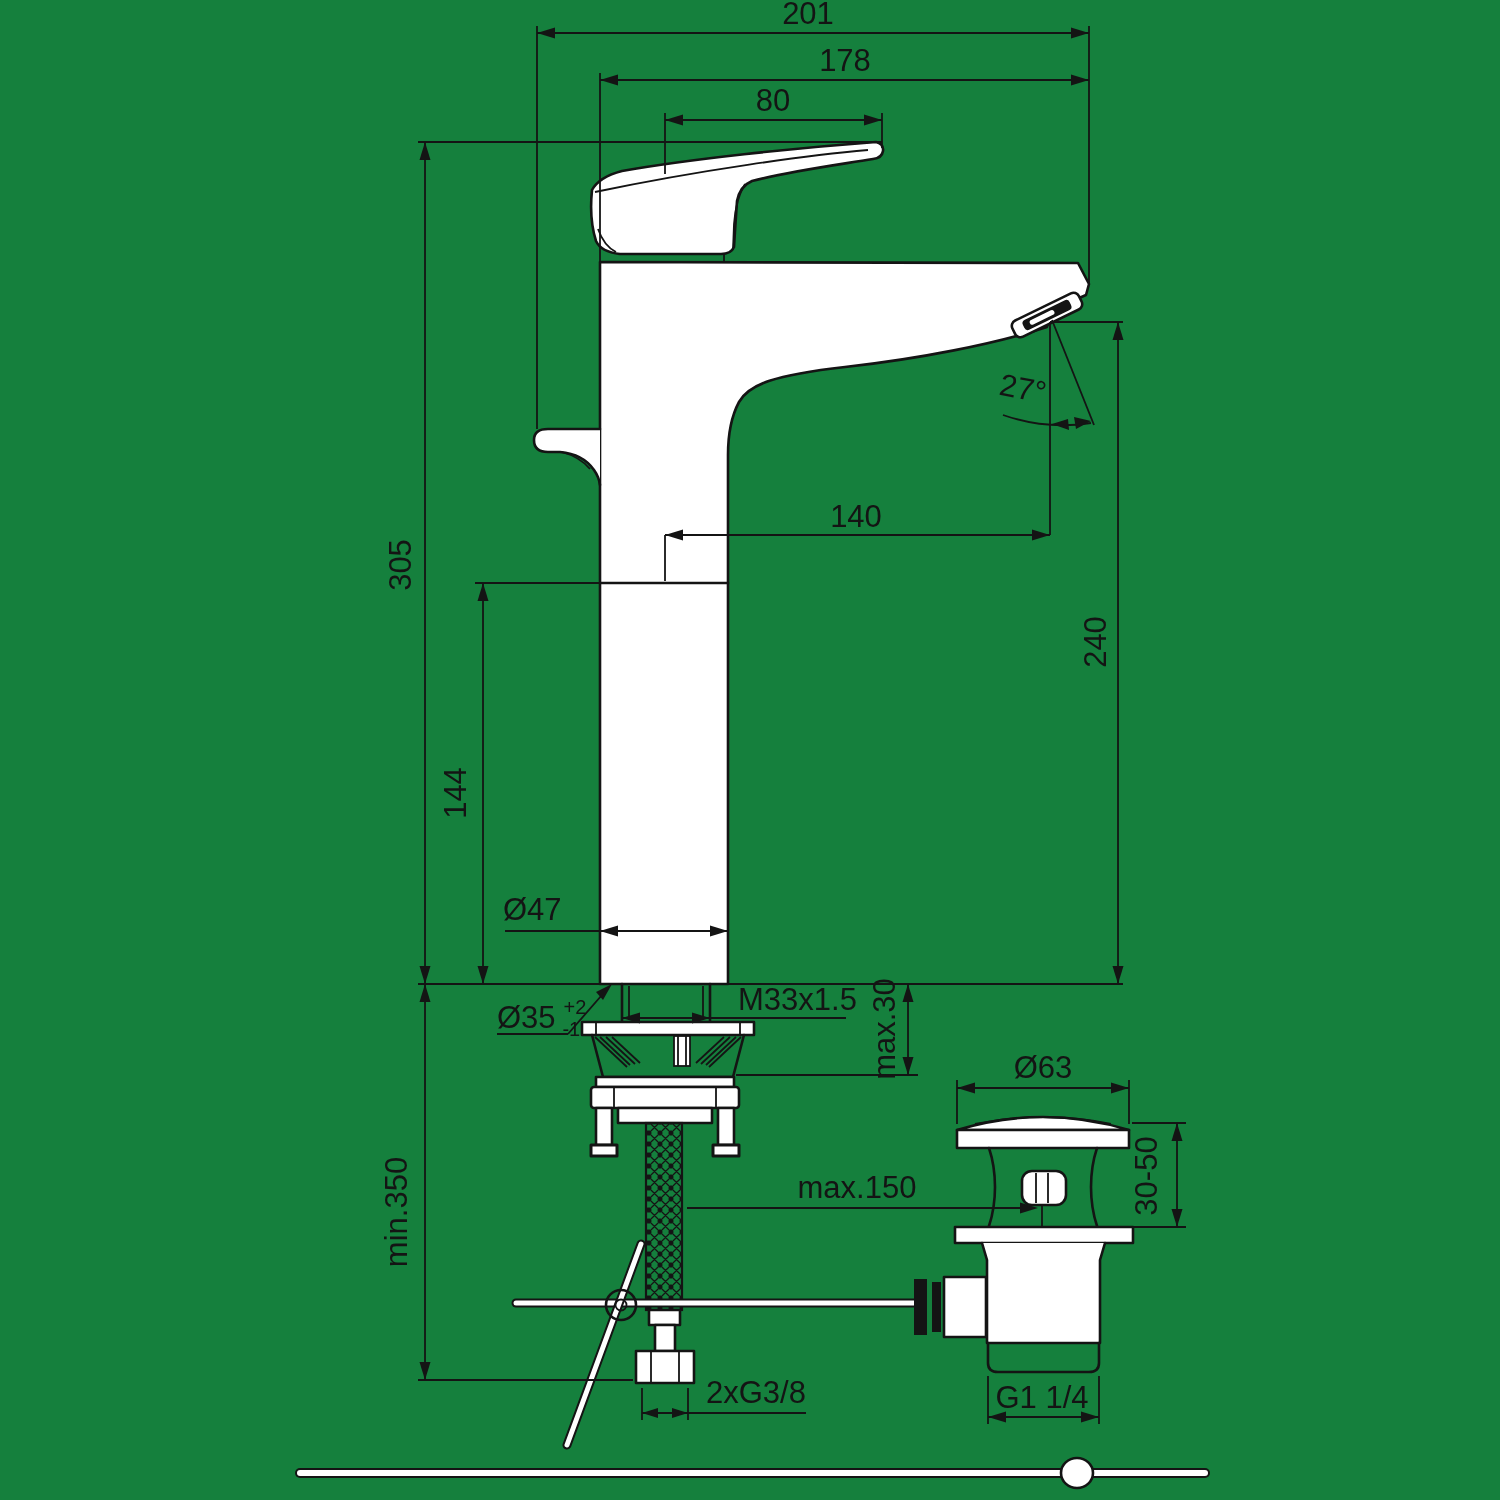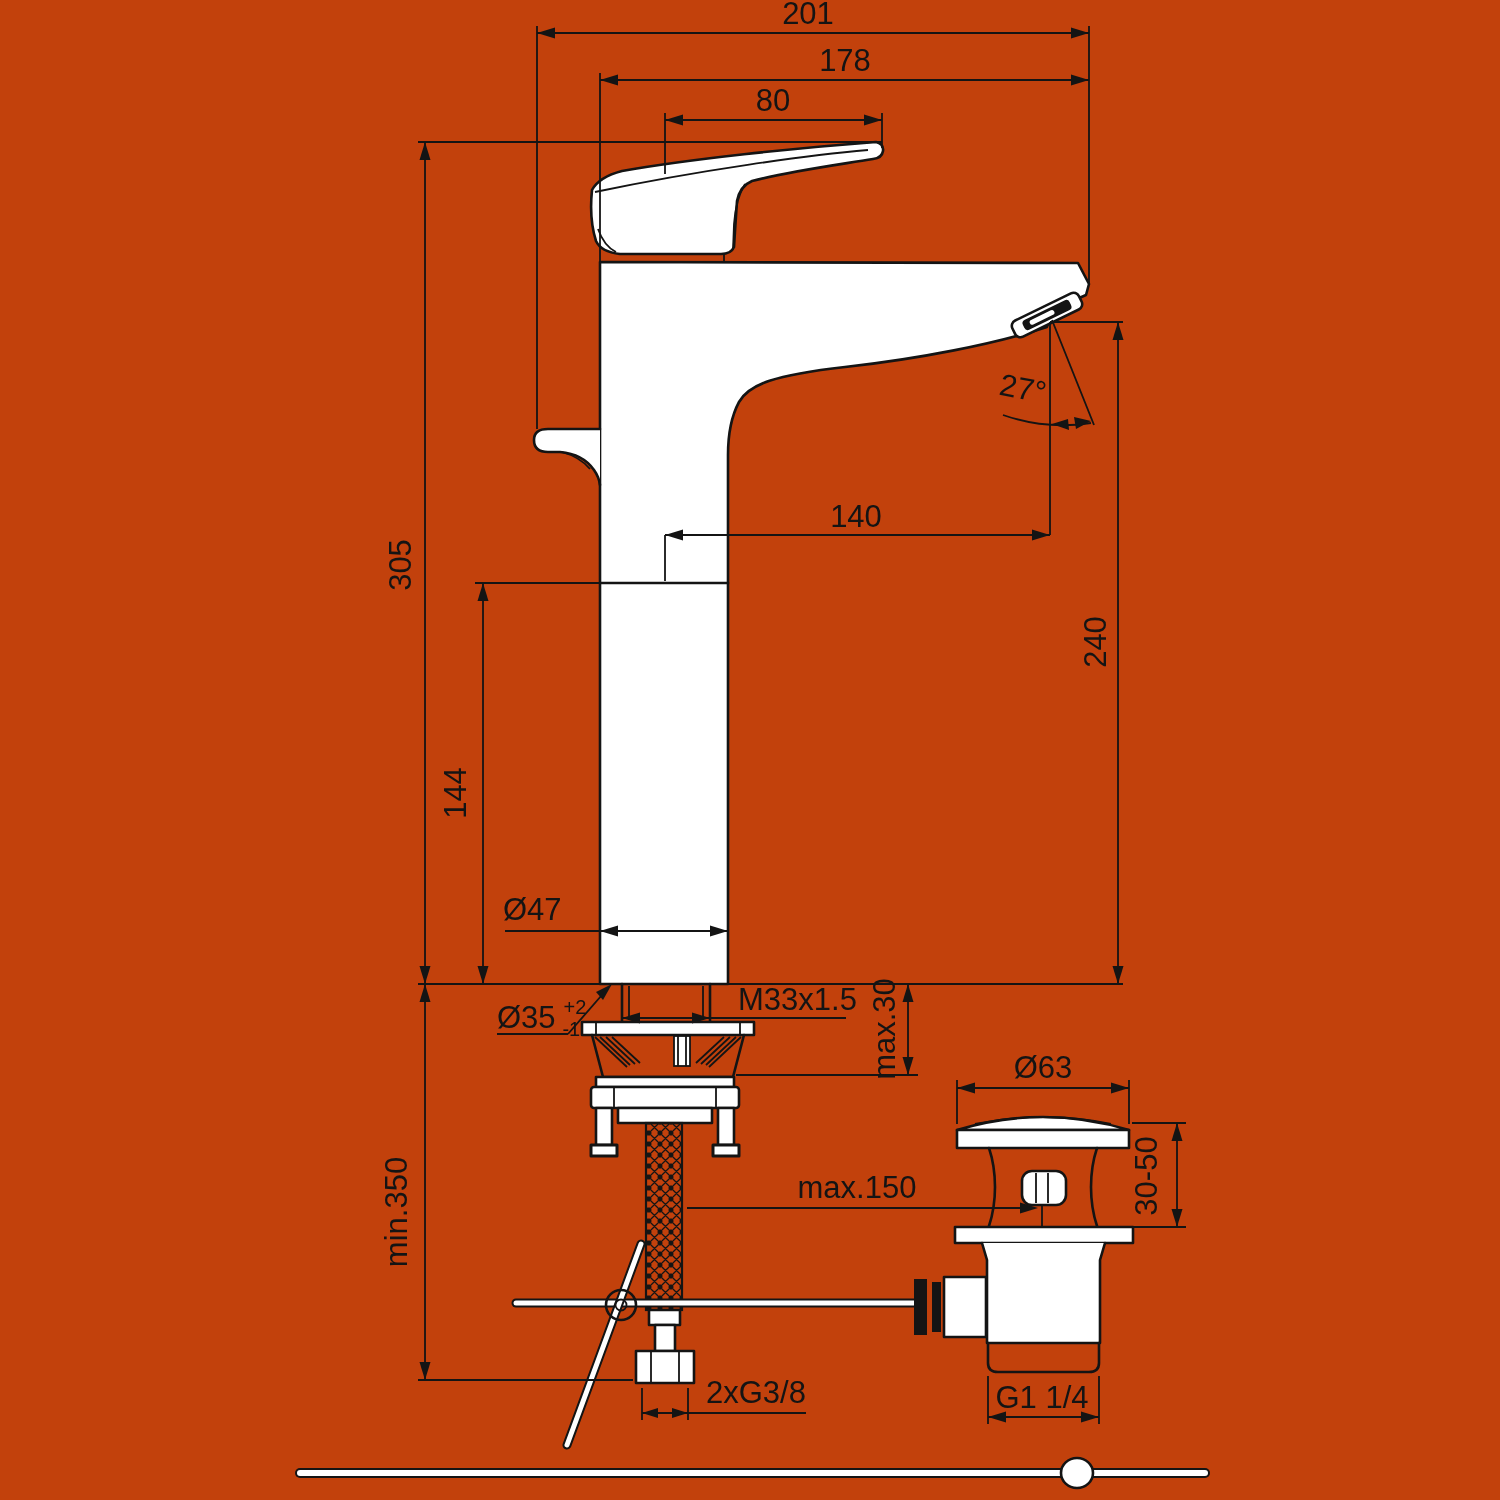--- a/index.html
+++ b/index.html
@@ -1,16 +1,16 @@
 <!DOCTYPE html>
 <html><head>
 <meta charset="utf-8">
 <style>
   html,body{margin:0;padding:0;background:#fff;}
-  .stage{width:1500px;height:1500px;position:relative;background:#c2410c;overflow:hidden;}
+  .stage{width:1500px;height:1500px;position:relative;background:#15803d;overflow:hidden;}
   svg{display:block;}
   .ol{fill:none;stroke:#141414;stroke-width:2.6;stroke-linejoin:round;stroke-linecap:round;}
   .thk{fill:none;stroke:#141414;stroke-width:3;stroke-linejoin:round;}
   .thin{fill:none;stroke:#141414;stroke-width:1.8;stroke-linecap:butt;}
   .dim{fill:none;stroke:#141414;stroke-width:1.8;}
   .arr{fill:#141414;stroke:none;}
   .wfill{fill:#fff;}
   text{font-family:"Liberation Sans","DejaVu Sans",sans-serif;font-size:31px;fill:#141414;}
   .tol{font-size:20px;}
 </style>

